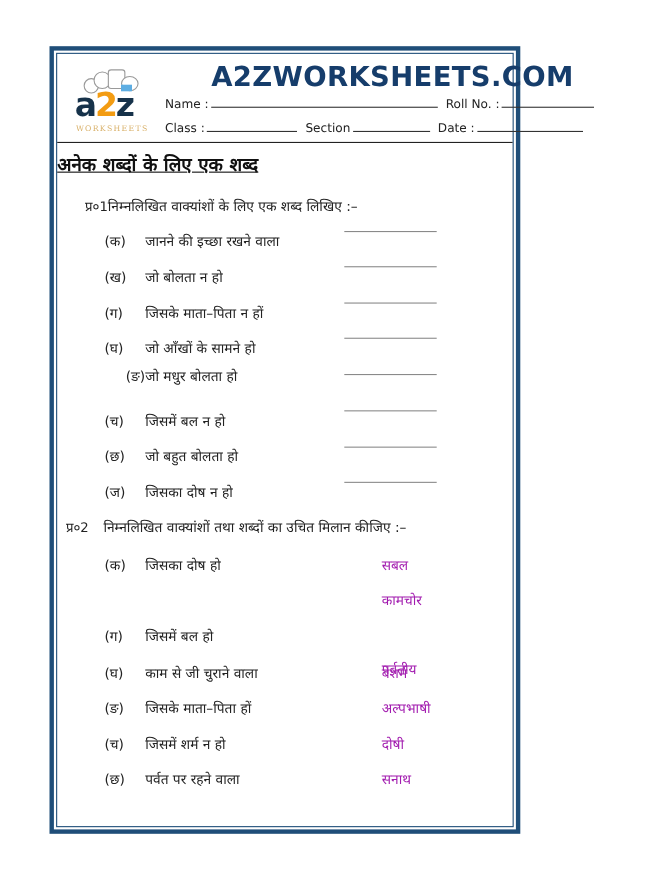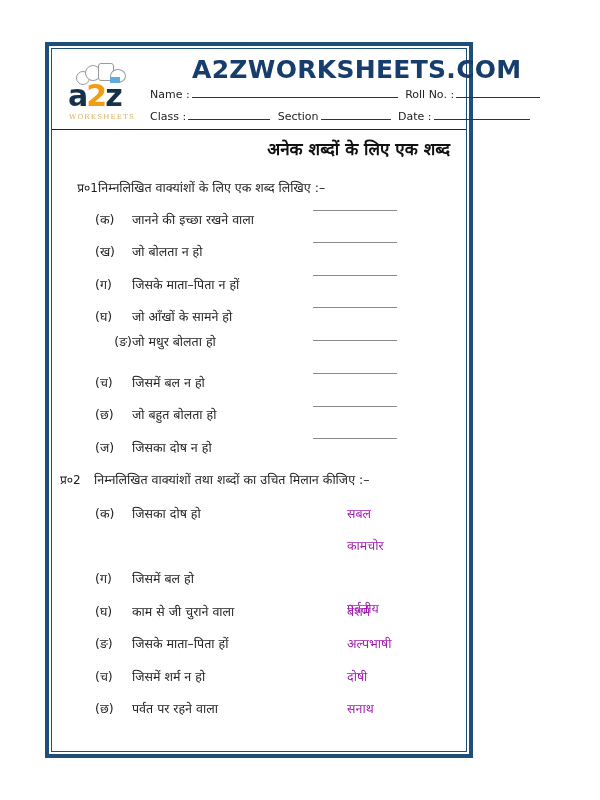--- a/index.html
+++ b/index.html
@@ -26,22 +26,22 @@
     .logo .brand { position: absolute; left: 0; top: 50px; width: 80px; text-align: center; font-family: "DejaVu Serif", serif; font-size: 7px; letter-spacing: 1.2px; color: #d9b16a; }
     .site-title {
       position: absolute; left: 140px; top: 6px; font-family: "DejaVu Sans", sans-serif; font-weight: bold;
       font-size: 25px; color: #163d6b; letter-spacing: 0.3px;
     }
     .field-row { position: absolute; left: 98px; font-family: "DejaVu Sans", sans-serif; font-size: 11px; color: #222; white-space: nowrap; }
     .row1 { top: 38px; }
     .row2 { top: 60px; }
     .blank { display: inline-block; border-bottom: 1px solid #333; height: 10px; vertical-align: baseline; margin: 0 4px 0 2px; }
     .ws-title {
-      position: absolute; left: 0; right: 16px; top: 88px; text-align: right;
-      font-family: "DejaVu Sans", sans-serif; font-weight: bold; font-size: 17px; color: #111;
+      position: absolute; left: 0; right: 0; top: 88px; text-align: left;
+      font-family: "DejaVu Sans", sans-serif; font-weight: bold; font-size: 17px; color: #111; text-decoration: underline;
     }
     .q-head { position: absolute; left: 8px; font-size: 12.5px; color: #222; white-space: nowrap; }
     .q-head .qno { display: inline-block; width: 38px; font-size: 12px; }
     .item { position: absolute; left: 43px; font-size: 12.5px; color: #222; white-space: nowrap; }
     .item .lbl { display: inline-block; width: 37px; }
     .ans-line { position: absolute; left: 261px; width: 84px; height: 0; border-top: 1px solid #8a8a8a; }
     .match { position: absolute; left: 295px; font-size: 12.5px; color: #a21caf; white-space: nowrap; }
   </style>
 </head>
 <body>

